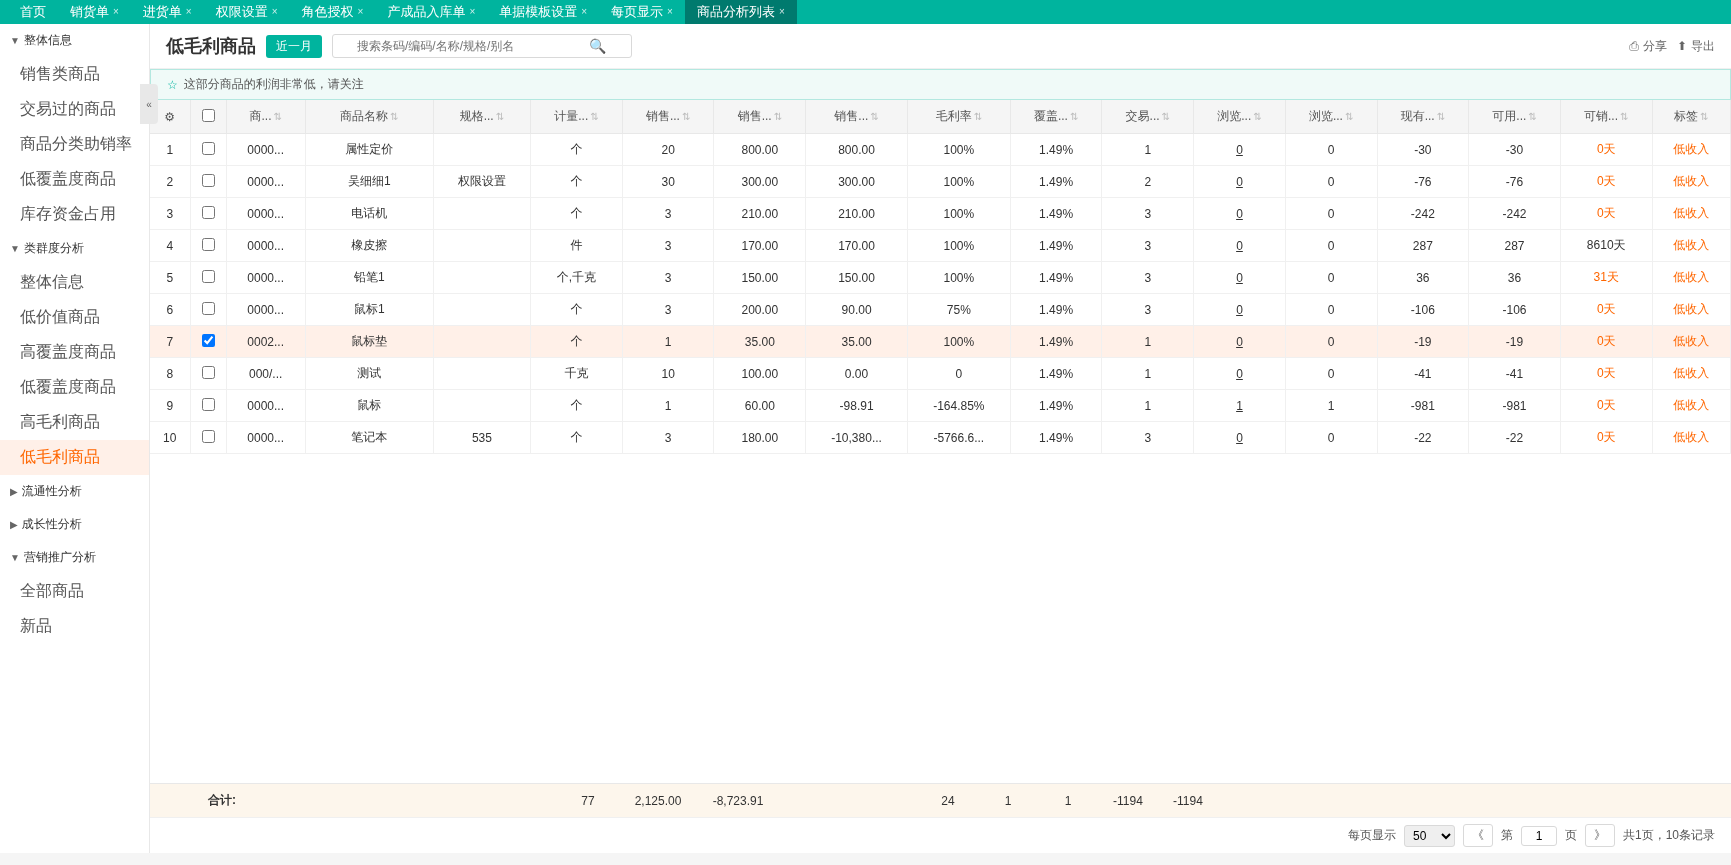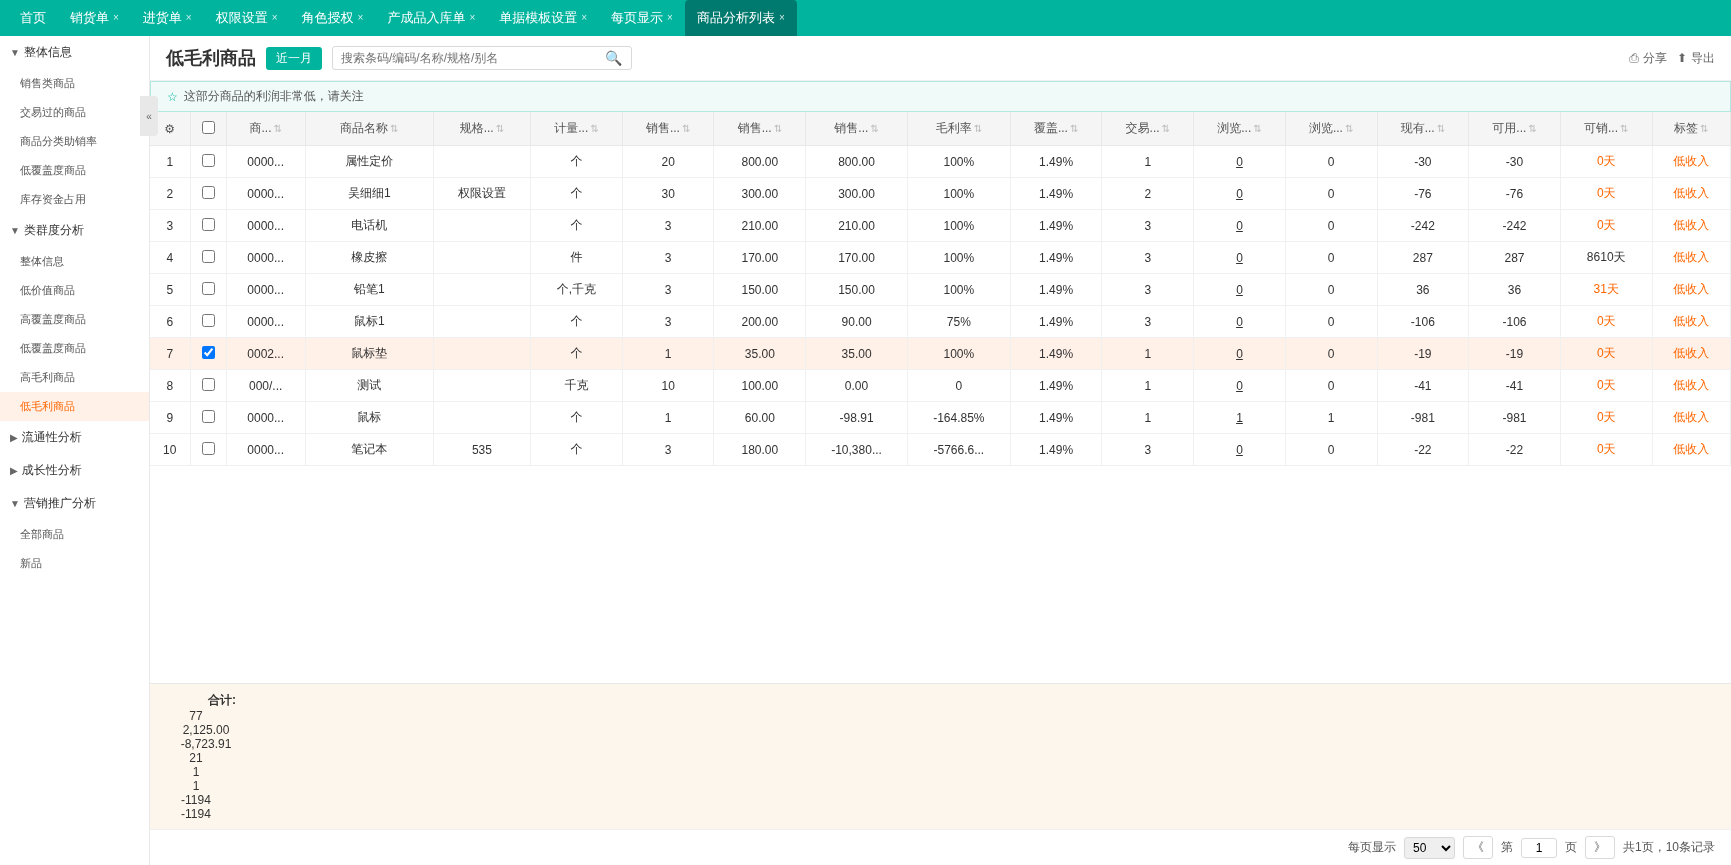--- a/index.html
+++ b/index.html
@@ -3,21 +3,21 @@
   <meta charset="utf-8">
   <style>
     * { margin: 0; padding: 0; box-sizing: border-box; }
     body { font-family: 'Microsoft YaHei', Arial, sans-serif; font-size: 12px; background: #f5f5f5; overflow-x: hidden; }
 
     
     .top-nav {
       background: #00b49e;
       display: flex;
       align-items: center;
-      height: 36px;
+      height: 24px;
       padding: 0 8px;
     }
     .top-nav .nav-item {
       color: #fff;
       padding: 0 12px;
       height: 36px;
       line-height: 36px;
       cursor: pointer;
       font-size: 13px;
       display: flex;
@@ -46,21 +46,21 @@
       align-items: center;
       padding: 8px 10px;
       font-size: 12px;
       color: #333;
       cursor: pointer;
       font-weight: 500;
     }
     .sidebar-section-header .arrow { margin-right: 4px; font-size: 10px; color: #666; }
     .sidebar-item {
       padding: 7px 10px 7px 20px;
-      font-size: 11px;
+      font-size: 16px;
       color: #555;
       cursor: pointer;
     }
     .sidebar-item.active { background: #fff0e8; color: #ff6600; }
 
     
     .sidebar-collapse {
       position: absolute;
       top: 60px;
       left: 140px;
@@ -107,21 +107,21 @@
       padding: 3px 10px;
       border-radius: 3px;
       font-size: 12px;
       cursor: pointer;
     }
     .search-box {
       display: flex;
       align-items: center;
       border: 1px solid #d9d9d9;
       border-radius: 3px;
-      padding: 3px 8px;
+      padding: 3px 24px;
       flex: 1;
       max-width: 300px;
     }
     .search-box input {
       border: none;
       outline: none;
       font-size: 12px;
       color: #999;
       width: 100%;
     }
@@ -194,25 +194,25 @@
     }
     tr.selected { background: #fff0e8; }
     .underline-link { text-decoration: underline; color: #333; cursor: pointer; }
     .td-left { text-align: center; }
 
     
     .total-bar {
       background: #fdf6ec;
       border-top: 1px solid #e8e8e8;
       display: flex;
+      align-items: center;
       padding: 8px 16px;
       font-size: 12px;
       color: #333;
       gap: 0;
-      flex-direction: column;
     }
 
     
     .pagination-bar {
       display: flex;
       align-items: center;
       justify-content: flex-end;
       padding: 6px 16px;
       background: #fff;
       border-top: 1px solid #f0f0f0;
@@ -595,21 +595,21 @@
       <span style="width:36px;"></span>
       <span style="width:70px;"></span>
       <span style="width:80px;"></span>
       <span style="width:70px;"></span>
       <span style="width:60px;"></span>
       <span style="width:60px; text-align:center;">77</span>
       <span style="width:80px; text-align:center;">2,125.00</span>
       <span style="width:80px; text-align:center;">-8,723.91</span>
       <span style="width:70px;"></span>
       <span style="width:70px;"></span>
-      <span style="width:60px; text-align:center;">21</span>
+      <span style="width:60px; text-align:center;">24</span>
       <span style="width:60px; text-align:center;">1</span>
       <span style="width:60px; text-align:center;">1</span>
       <span style="width:60px; text-align:center;">-1194</span>
       <span style="width:60px; text-align:center;">-1194</span>
     </div>
 
     <div class="pagination-bar">
       <span>每页显示</span>
       <select>
         <option>50</option>

